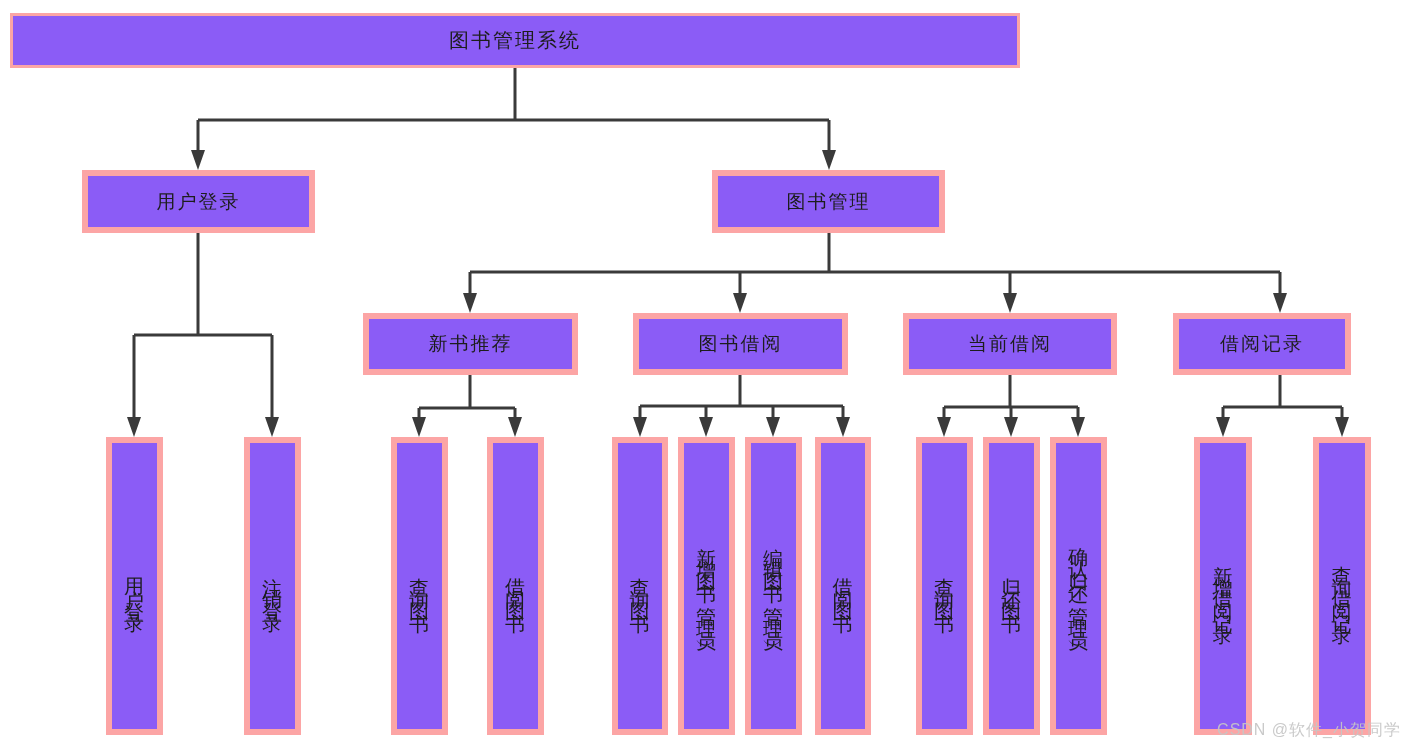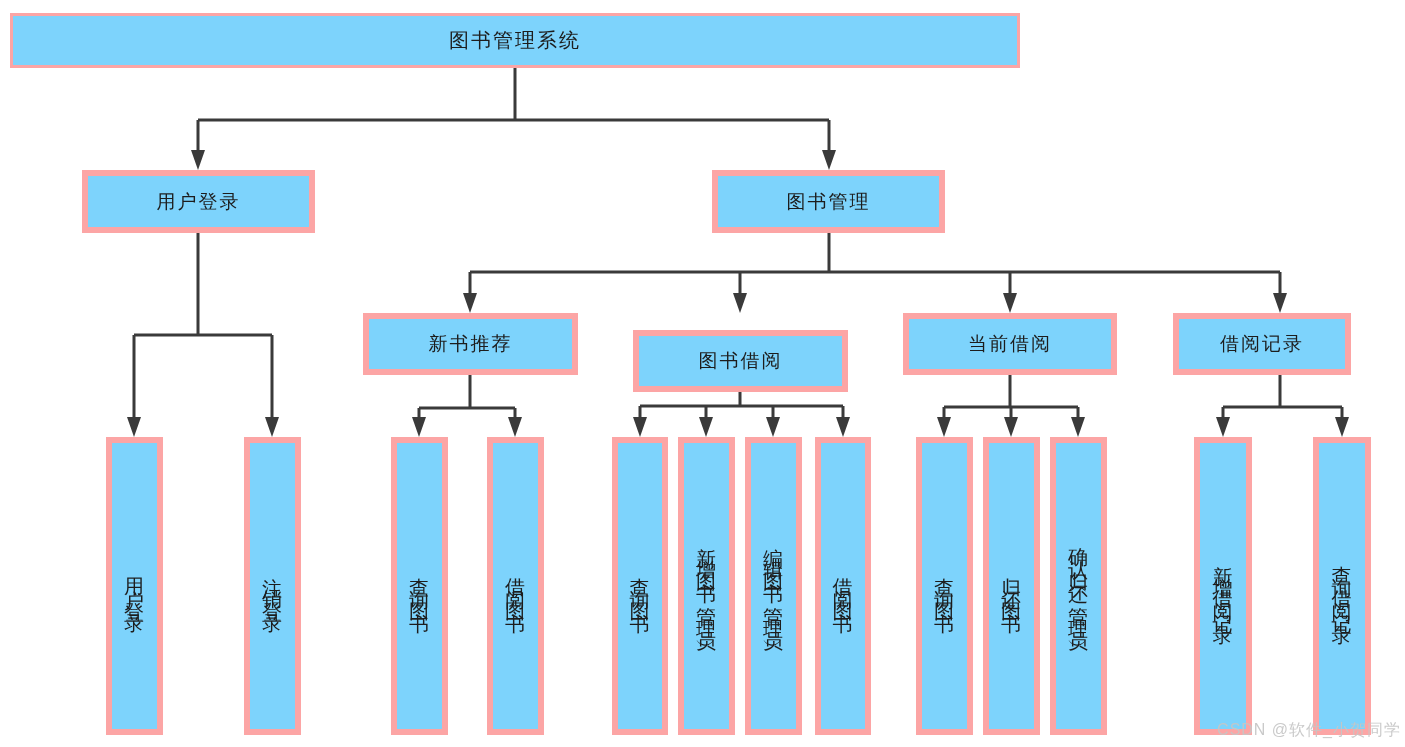--- a/index.html
+++ b/index.html
@@ -13,21 +13,21 @@
   }
   .connectors {
     position: absolute;
     left: 0; top: 0;
     width: 1405px; height: 747px;
   }
   .node {
     position: absolute;
     box-sizing: border-box;
     border: 6px solid #fca5a5;
-    background: #7dd3fc;
+    background: #8b5cf6;
     display: flex;
     align-items: center;
     justify-content: center;
     color: #1d1d1d;
     font-size: 19px;
     letter-spacing: 2px;
     white-space: nowrap;
     z-index: 2;
   }
   .node.root { border-width: 3px; font-size: 20px; }
@@ -93,21 +93,21 @@
       <polygon points="1335,417 1349,417 1342,437"></polygon>
     </g>
   </svg>
 
   <div class="node root" style="left:10px; top:13px; width:1010px; height:55px;">图书管理系统</div>
 
   <div class="node" style="left:82px; top:170px; width:233px; height:63px;">用户登录</div>
   <div class="node" style="left:712px; top:170px; width:233px; height:63px;">图书管理</div>
 
   <div class="node" style="left:363px; top:313px; width:215px; height:62px;">新书推荐</div>
-  <div class="node" style="left:633px; top:313px; width:215px; height:62px;margin-top:17px;">图书借阅</div>
+  <div class="node" style="left:633px; top:313px; width:215px; height:62px;">图书借阅</div>
   <div class="node" style="left:903px; top:313px; width:214px; height:62px;">当前借阅</div>
   <div class="node" style="left:1173px; top:313px; width:178px; height:62px;">借阅记录</div>
 
   <div class="node vert" style="left:106px; top:437px; width:57px; height:298px;">用户登录</div>
   <div class="node vert" style="left:244px; top:437px; width:57px; height:298px;">注销登录</div>
 
   <div class="node vert" style="left:391px; top:437px; width:57px; height:298px;">查询图书</div>
   <div class="node vert" style="left:487px; top:437px; width:57px; height:298px;">借阅图书</div>
 
   <div class="node vert" style="left:612px; top:437px; width:56px; height:298px;">查询图书</div>

